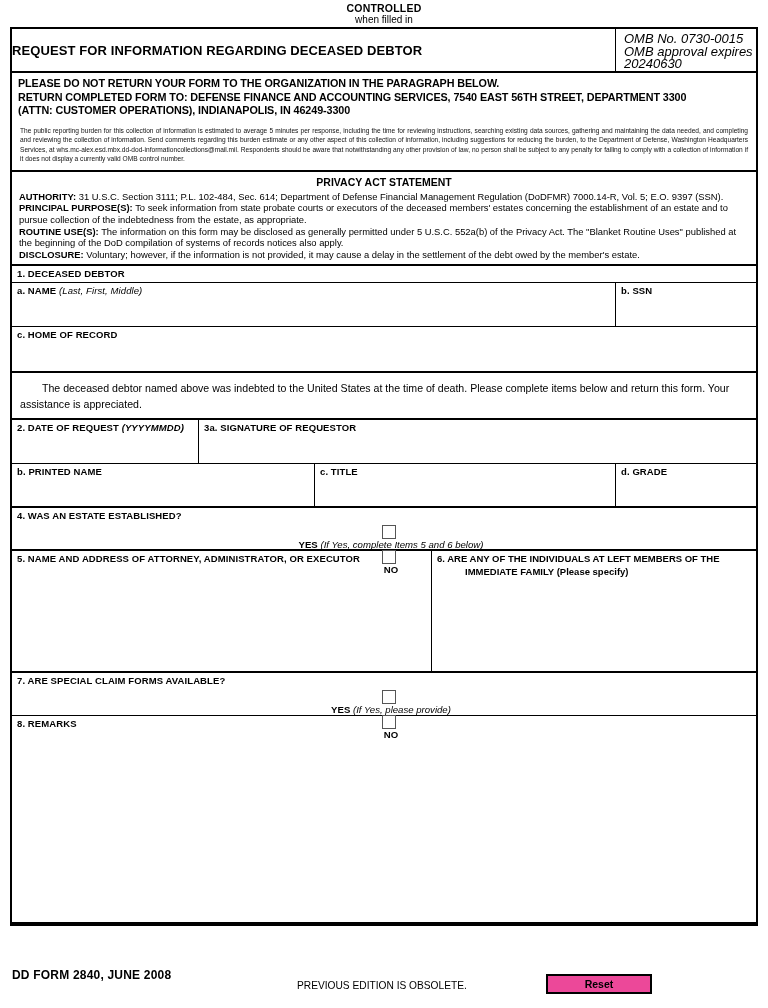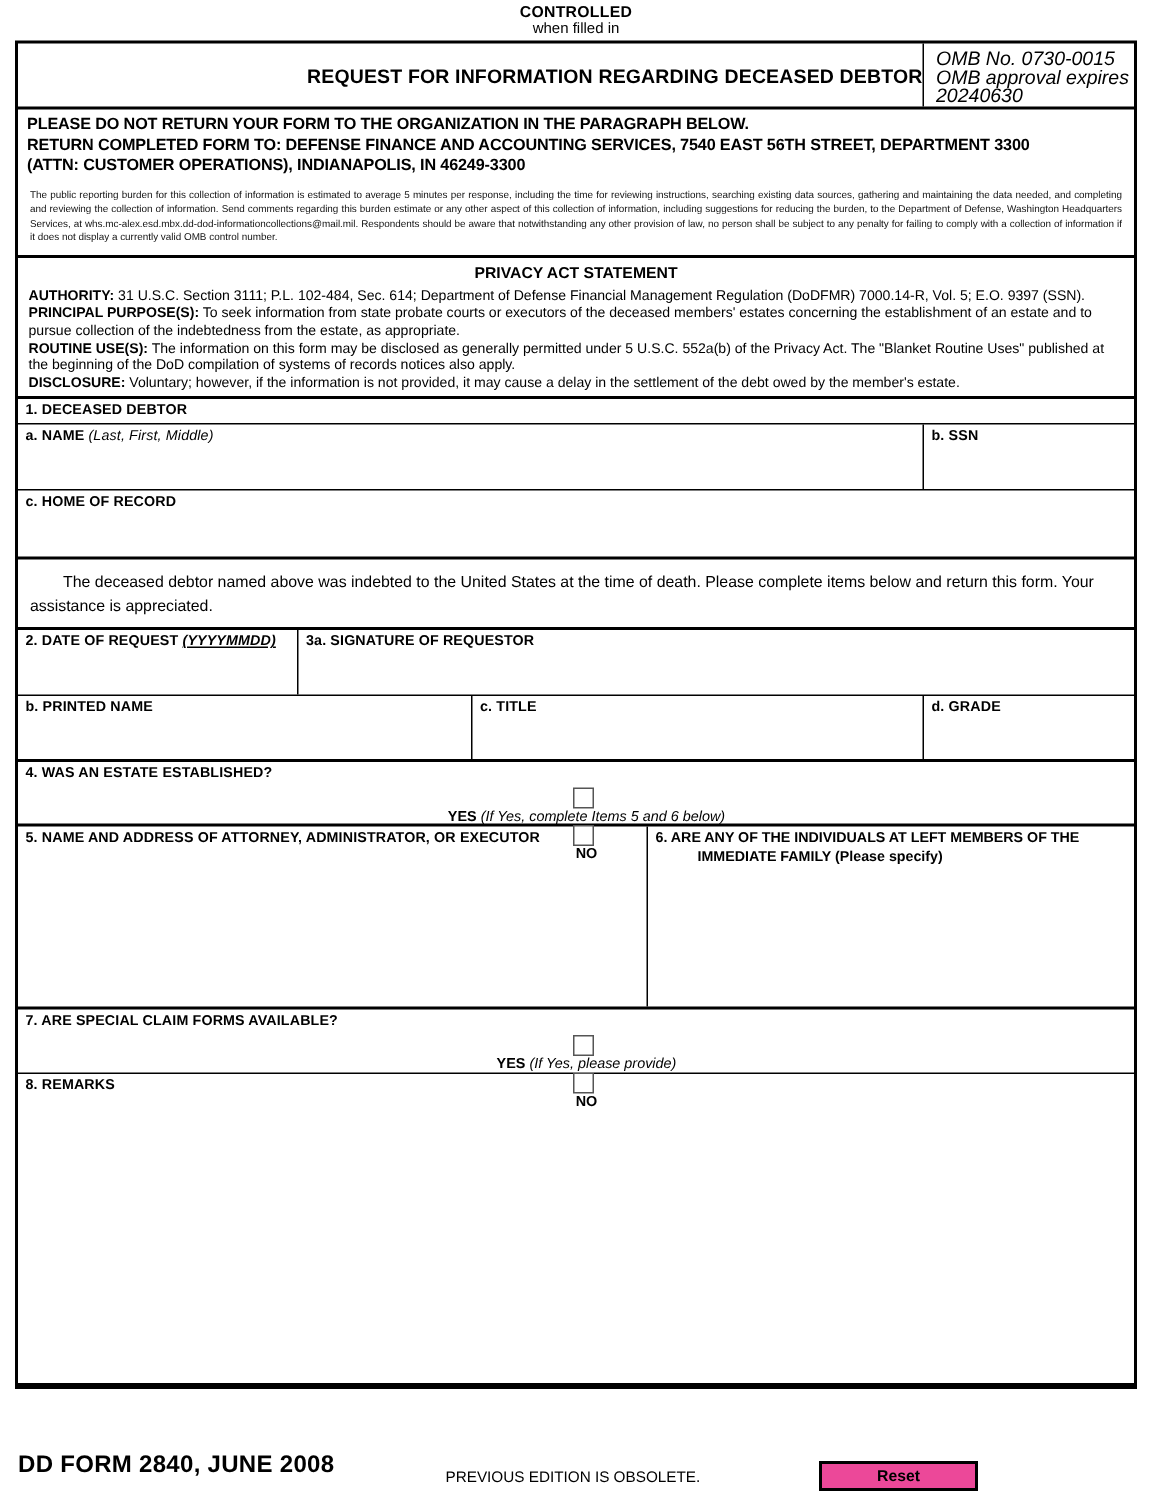--- a/index.html
+++ b/index.html
@@ -56,21 +56,21 @@
   .b-bot { border-bottom: 1px solid #000; }
   .b-bot2 { border-bottom: 2px solid #000; }
   .b-right { border-right: 1px solid #000; }
 
   
   .title-row { height: 44px; }
   .title-cell {
     width: 604px;
     display: flex;
     align-items: center;
-    justify-content: flex-end;
+    justify-content: flex-start;
     box-sizing: border-box;
   }
   .title-cell .t {
     font-size: 13px;
     font-weight: bold;
     letter-spacing: 0.1px;
     text-align: center;
   }
   .omb-cell {
     flex: 1;
@@ -130,21 +130,20 @@
   }
   .lbl {
     font-size: 9.5px;
     font-weight: bold;
     line-height: 12px;
     letter-spacing: 0.1px;
   }
   .lbl .it {
     font-style: italic;
     font-weight: bold;
-    text-decoration: underline;
   }
   .lbl .it-n {
     font-style: italic;
     font-weight: normal;
   }
 
   .sec-head { height: 17px; }
   .h-44 { height: 44px; }
   .h-46 { height: 46px; }
 
@@ -202,21 +201,21 @@
     position: absolute;
     left: 0;
     top: 966px;
     width: 768px;
     height: 42px;
   }
   .form-num {
     position: absolute;
     left: 12px;
     top: 2px;
-    font-size: 16px;
+    font-size: 12px;
     font-weight: bold;
     letter-spacing: 0.2px;
   }
   .prev-ed {
     position: absolute;
     left: 297px;
     top: 14px;
     font-size: 10.2px;
   }
   .reset-btn {

